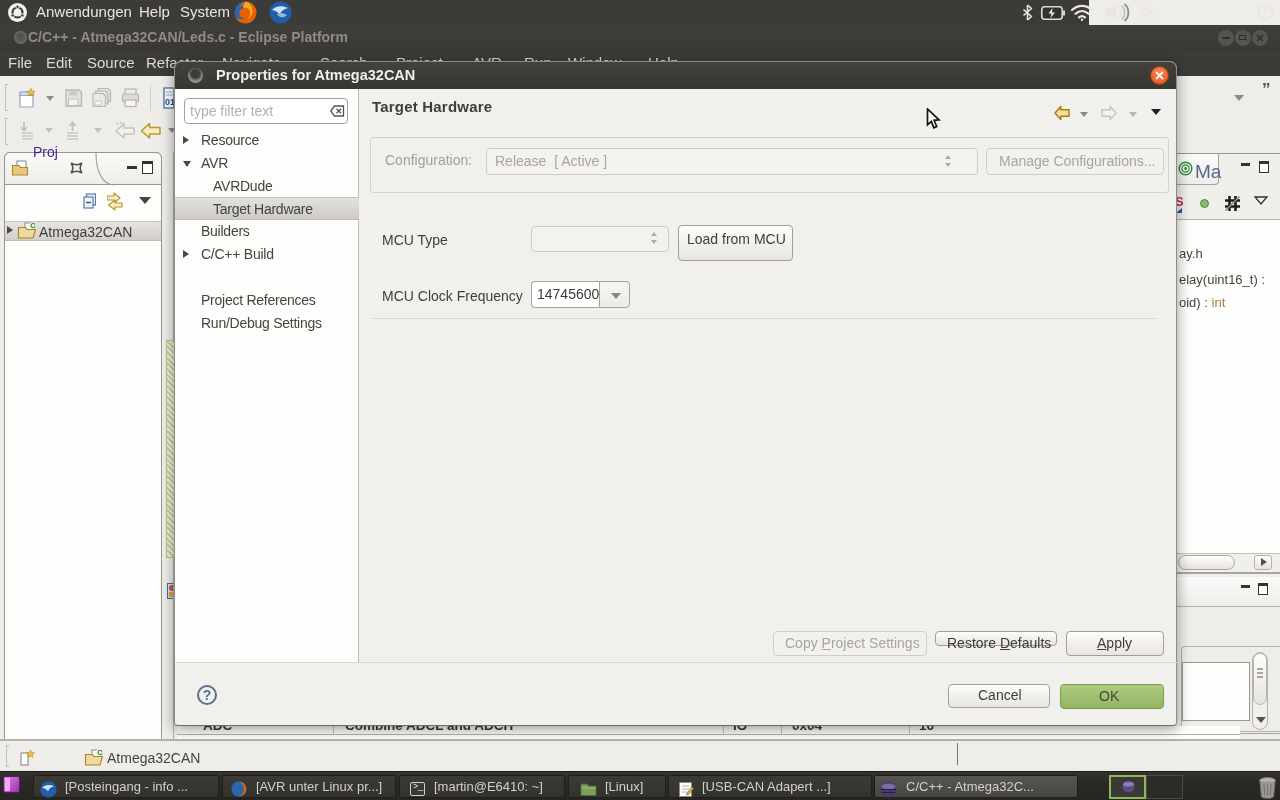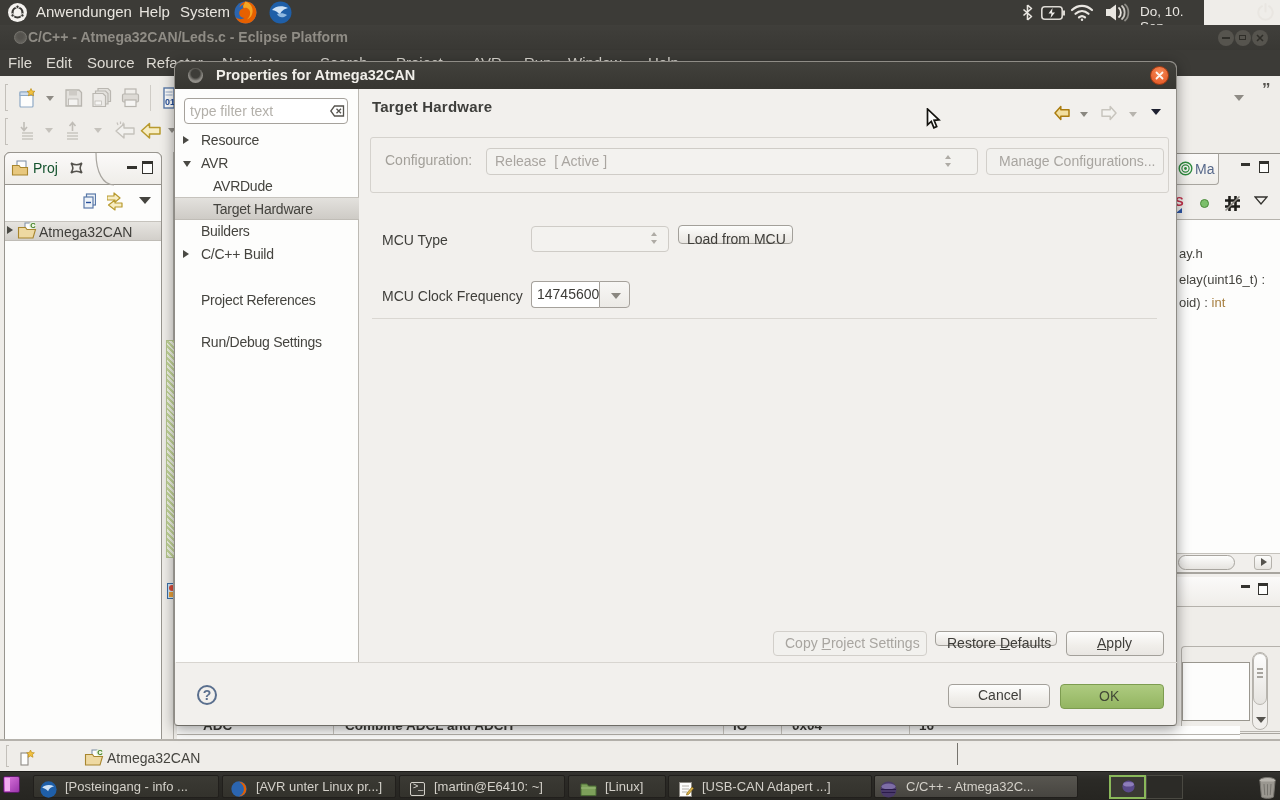--- a/index.html
+++ b/index.html
@@ -1,21 +1,21 @@
 <!DOCTYPE html>
 <html><head>
 <meta charset="utf-8">
 <style>
 * { margin:0; padding:0; box-sizing:border-box; }
 html,body { width:1280px; height:800px; overflow:hidden; }
 body { font-family:"Liberation Sans", sans-serif; position:relative; background:#efede9; }
 .abs { position:absolute; }
 
 
-#toppanel { left:0; top:0; width:1204px; height:25px; background:#3c3b37; color:#e8e5df; }
+#toppanel { left:0; top:0; width:1089px; height:25px; background:#3c3b37; color:#e8e5df; }
 #toppanel .menu { font-size:15px; color:#e8e5df; top:3px; }
 
 #etitle { left:0; top:25px; width:1280px; height:25px; background:linear-gradient(#403f3b,#393834); }
 #etitle .t { left:28px; top:4px; font-size:14px; font-weight:bold; color:#8f8c85; }
 
 #emenu { left:0; top:50px; width:1280px; height:26px; background:#3c3b37; }
 #emenu span { position:absolute; top:4px; font-size:15px; color:#dedbd4; }
 
 #econtent { left:0; top:76px; width:1280px; height:695px; background:#efede9; }
 
@@ -190,21 +190,21 @@
 
 <div class="abs" style="left:4px;top:152px;width:158px;height:588px;background:#fdfdfc;border:1px solid #98958f;border-radius:6px 6px 0 0;"></div>
 <div class="abs" style="left:4px;top:152px;width:158px;height:33px;background:linear-gradient(#fbfaf9,#efede9);border:1px solid #98958f;border-radius:6px 6px 0 0;"></div>
 <svg class="abs" style="left:95px;top:152px" width="20" height="34" viewBox="0 0 20 34">
     <path d="M1 1 C1 20 8 33 19 33" fill="none" stroke="#a8a59f" stroke-width="1.2"></path>
   </svg>
 <svg class="abs" style="left:11px;top:159px" width="18" height="18" viewBox="0 0 18 18">
   <rect x="6" y="2" width="9" height="11" fill="#fdfdfc" stroke="#7a8ba2" stroke-width="1"></rect>
   <path d="M1.5 6.5 h6.5 l1.5 2 h7 v7.5 h-15z" fill="#e8c87e" stroke="#a8862e" stroke-width="1.1"></path>
 </svg>
-<span class="abs" style="left:33px;top:160px;font-size:14px;color:#14532d;">Proj</span>
+<span class="abs" style="left:33px;top:144px;font-size:14px;color:#4c1d95;">Proj</span>
 <svg class="abs" style="left:69px;top:161px" width="15" height="14" viewBox="0 0 15 14">
   <path d="M2 2 C6 4.5 9 4.5 13 2 M2 12 C6 9.5 9 9.5 13 12 M2 2 C4.5 6 4.5 8 2 12 M13 2 C10.5 6 10.5 8 13 12" fill="none" stroke="#55534e" stroke-width="1.6"></path>
 </svg>
 <div class="abs" style="left:127px;top:166px;width:10px;height:3px;background:#33322e;"></div>
 <div class="abs" style="left:142px;top:161px;width:11px;height:13px;border:1.5px solid #33322e;border-top-width:3px;background:#fdfdfc;"></div>
 
 <svg class="abs" style="left:83px;top:193px" width="13" height="16" viewBox="0 0 13 16">
   <rect x="3.5" y="1" width="9" height="11" fill="#eef3f8" stroke="#5a79a8" stroke-width="1.2"></rect>
   <rect x="1" y="4" width="9" height="11" fill="#eef3f8" stroke="#5a79a8" stroke-width="1.2"></rect>
   <path d="M3 9.5 h5" stroke="#27509b" stroke-width="1.4"></path>
@@ -237,21 +237,21 @@
 <div class="abs" style="left:1234px;top:95px;width:0;height:0;border-top:6px solid #8e8b85;border-left:5px solid transparent;border-right:5px solid transparent;"></div>
 <span class="abs" style="left:1262px;top:80px;font-size:17px;font-weight:bold;color:#55534e;">”</span>
 
 <div class="abs" style="left:1177px;top:153px;width:103px;height:430px;background:#f1efec;border-top:1px solid #98958f;"></div>
 <div class="abs" style="left:1177px;top:153px;width:42px;height:32px;background:linear-gradient(#fbfaf9,#efede9);border-right:1px solid #a8a59f;border-bottom:1px solid #a8a59f;border-top:1px solid #98958f;border-radius:0 0 4px 0;"></div>
 <svg class="abs" style="left:1178px;top:161px" width="15" height="15" viewBox="0 0 15 15">
   <circle cx="7.5" cy="7.5" r="6.3" fill="none" stroke="#2e8b3e" stroke-width="1.4"></circle>
   <circle cx="7.5" cy="7.5" r="3.6" fill="none" stroke="#2e8b3e" stroke-width="1.2"></circle>
   <circle cx="7.5" cy="7.5" r="1.4" fill="#2e8b3e"></circle>
 </svg>
-<span class="abs" style="left:1195px;top:161px;font-size:14px;color:#56688a;">Ma</span>
+<span class="abs" style="left:1195px;top:161px;font-size:19px;color:#56688a;">Ma</span>
 <div class="abs" style="left:1241px;top:163px;width:9px;height:3px;background:#33322e;"></div>
 <div class="abs" style="left:1259px;top:161px;width:10px;height:12px;border:1.5px solid #33322e;border-top-width:3px;background:#fdfdfc;"></div>
 
 <span class="abs" style="left:1175px;top:194px;font-size:13px;font-weight:bold;color:#c0304a;">S</span>
 <div class="abs" style="left:1176px;top:208px;width:6px;height:5px;background:#2d55a5;clip-path:polygon(0 100%,100% 0,100% 100%);"></div>
 <div class="abs" style="left:1200px;top:199px;width:9px;height:9px;border-radius:50%;background:#7cbf6b;border:1px solid #4a8a3a;"></div>
 <svg class="abs" style="left:1224px;top:195px" width="17" height="17" viewBox="0 0 17 17">
   <path d="M5.5 1 v15 M11.5 1 v15 M1 5.5 h15 M1 11.5 h15" stroke="#1e1d1a" stroke-width="2.6"></path>
   <path d="M1.5 15.5 L15.5 1.5" stroke="#8e8b85" stroke-width="1.6"></path>
 </svg>
@@ -350,21 +350,21 @@
         <span class="arr arr-r"></span>
         <span class="txt" style="left:26px;">C/C++ Build</span>
       </div>
     <div class="tree-row" style="top:131px;">
         <span class="txt" style="left:26px;">Builders</span>
       </div>
     <div class="tree-row" style="top:200px;">
         <span class="txt" style="left:26px;">Project References</span>
       </div>
     <div class="tree-row" style="top:223px;">
-        <span class="txt" style="left:26px;margin-top:19px;">Run/Debug Settings</span>
+        <span class="txt" style="left:26px;">Run/Debug Settings</span>
       </div>
   </div>
 
   <div class="abs" id="dmain">
     <span class="abs" style="left:12px;top:9px;font-size:15px;font-weight:bold;color:#3e3e3b;letter-spacing:0.2px;">Target Hardware</span>
 
     <svg class="abs" style="left:566px;top:19px;z-index:60" width="15" height="23" viewBox="0 0 15 23">
       <path d="M1.5 1 L1.5 16.8 L5.3 13.4 L7.9 19.8 L10.7 18.5 L8.1 12.3 L13 11.9 Z" fill="#fdfdfc" stroke="#14130f" stroke-width="1.7" stroke-linejoin="miter"></path>
     </svg>
 
@@ -387,21 +387,21 @@
     </div>
     <div class="btn-dis" style="left:626px;top:59px;width:178px;height:27px;">
         <span class="abs" style="left:12px;top:4px;">Manage Configurations...</span>
       </div>
 
     <span class="abs" style="left:22px;top:143px;font-size:14px;color:#3f3e3a;">MCU Type</span>
     <div class="field-dis" style="left:171px;top:137px;width:138px;height:26px;">
       <div class="abs" style="left:119px;top:5px;width:0;height:0;border-bottom:4.5px solid #aeaba5;border-left:3.5px solid transparent;border-right:3.5px solid transparent;"></div>
       <div class="abs" style="left:119px;top:13px;width:0;height:0;border-top:4.5px solid #aeaba5;border-left:3.5px solid transparent;border-right:3.5px solid transparent;"></div>
     </div>
-    <div class="btn" style="left:318px;top:136px;width:115px;height:19px;">
+    <div class="btn" style="left:318px;top:136px;width:115px;height:36px;">
         <span class="abs" style="left:8px;top:5px;">Load from MCU</span>
       </div>
 
     <span class="abs" style="left:22px;top:199px;font-size:14px;color:#3f3e3a;">MCU Clock Frequency</span>
     <div class="abs" style="left:171px;top:192px;width:68px;height:27px;background:#fff;border:1px solid #a5a19b;border-radius:4px 0 0 4px;border-right:none;overflow:hidden;">
       <span class="abs" style="left:5px;top:4px;font-size:14px;color:#3c3b37;">14745600</span>
     </div>
     <div class="abs" style="left:239px;top:192px;width:31px;height:27px;background:linear-gradient(#f8f7f5,#eceae6);border:1px solid #a5a19b;border-radius:0 4px 4px 0;">
       <div class="abs" style="left:11px;top:11px;width:0;height:0;border-top:6px solid #8a8780;border-left:5px solid transparent;border-right:5px solid transparent;"></div>
     </div>

